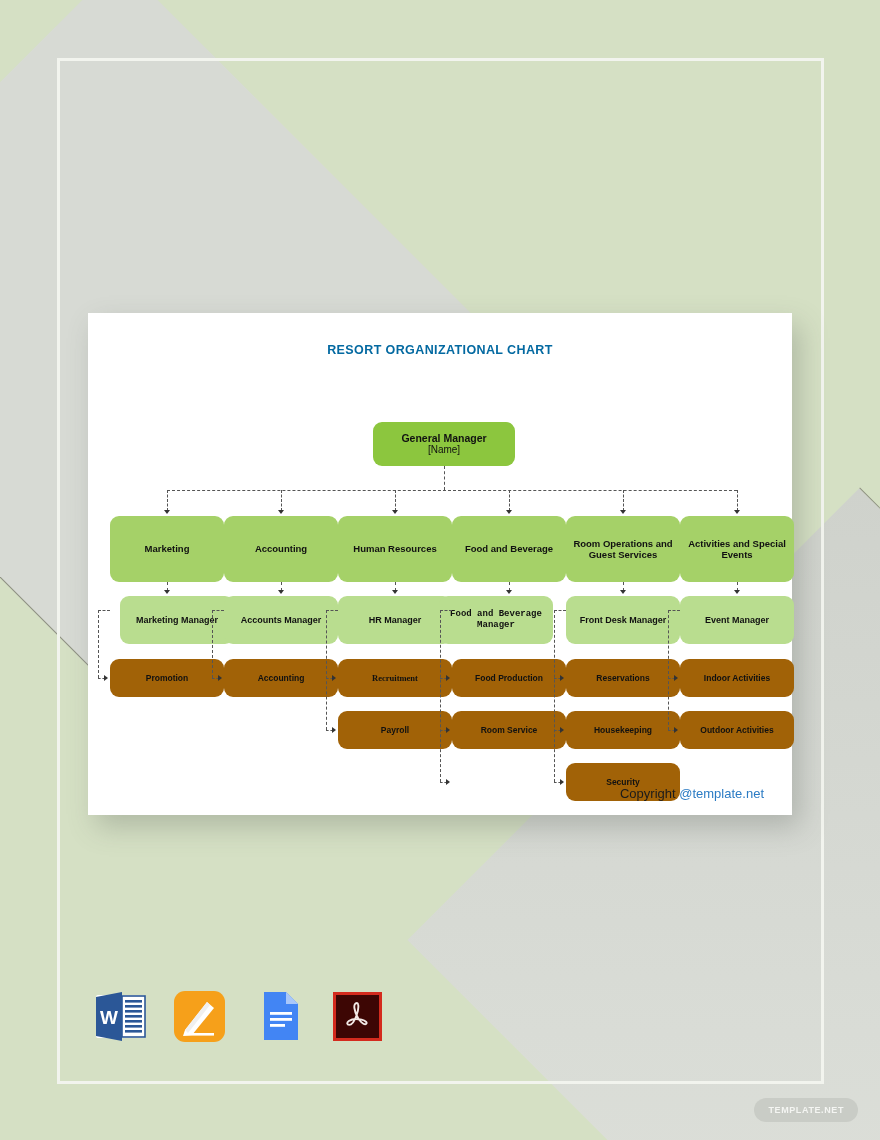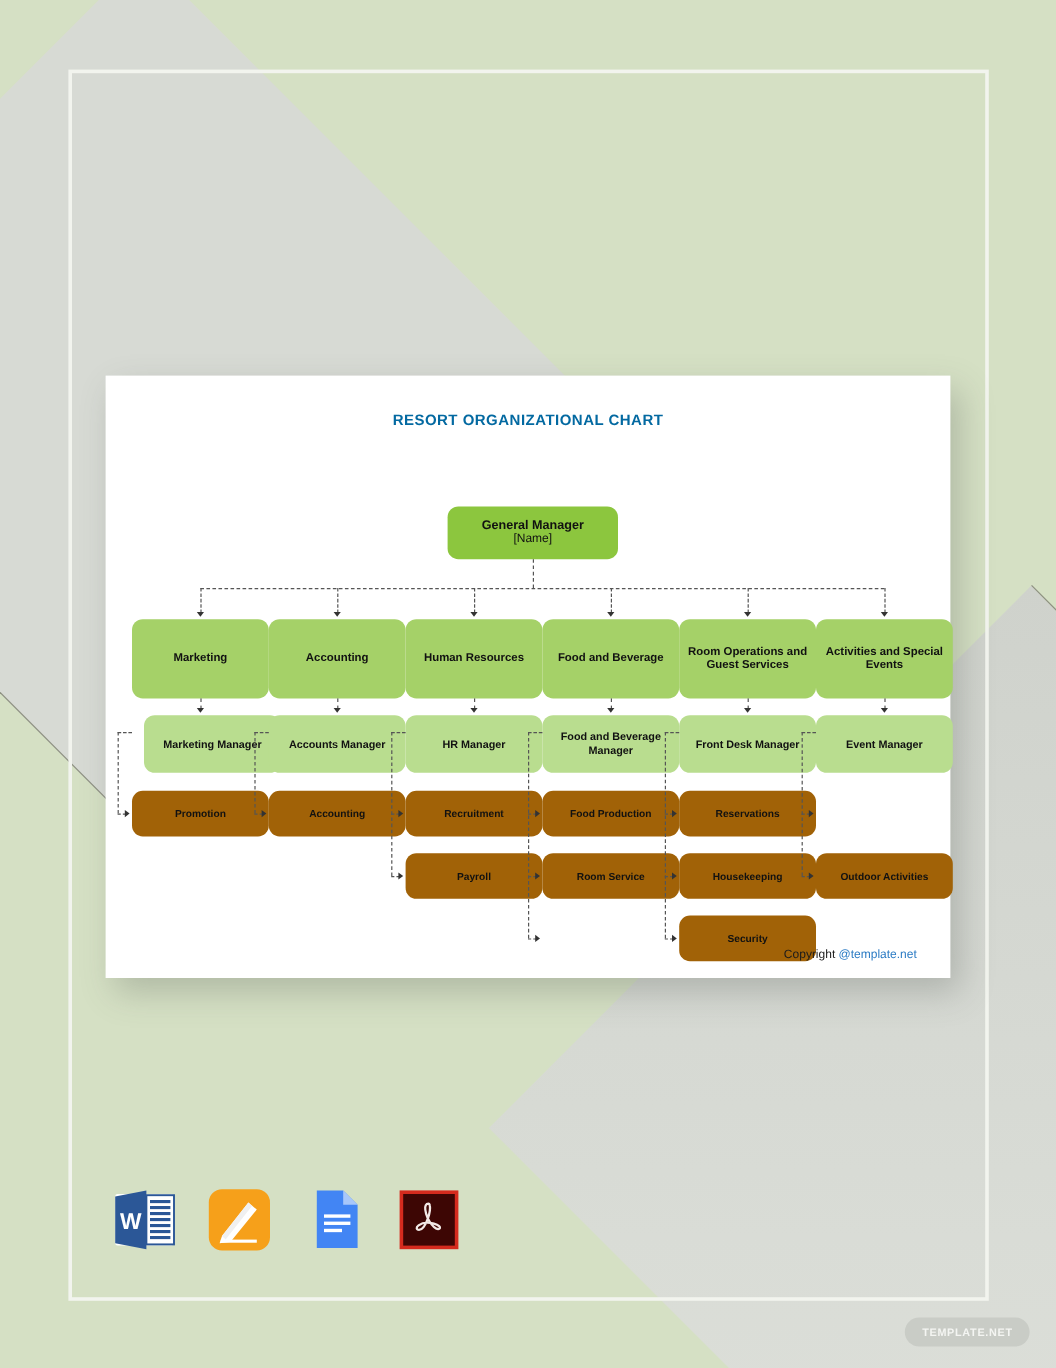--- a/index.html
+++ b/index.html
@@ -102,21 +102,21 @@
     position:absolute;
     width:0;height:0;
     border-top:3.2px solid transparent;
     border-bottom:3.2px solid transparent;
     border-left:4.6px solid #333;
   }
 
   .copyright {
     position:absolute;
     right:28px; bottom:14px;
-    font-size:10px;
+    font-size:13px;
     color:#1b1b1b;
     margin-left:20px;
   }
   .copyright a { color:#2b7bc4; text-decoration:none; }
 
   
   .icons { position:absolute; left:92px; top:988px; z-index:4; display:flex; gap:22px; }
   .ficon { width:57px; height:57px; position:relative; }
 
   .badge {
@@ -188,36 +188,36 @@
       </div>
       <div class="line v-dash" style="left: 307px; top: 215px; height: 9px;"></div>
       <div class="arrow-d" style="left: 303.8px; top: 223px;"></div>
       <div class="node lvl-mgr" style="left: 250px; top: 229px; width: 114px; height: 48px;">
         <span>HR Manager</span>
       </div>
       <div class="line h-dash" style="left: 238px; top: 243px; width: 12px;"></div>
       <div class="line v-dash" style="left: 238px; top: 243px; height: 120px;"></div>
       <div class="line h-dash" style="left: 238px; top: 311px; width: 7px;"></div>
       <div class="arrow-r" style="left: 244px; top: 307.8px;"></div>
-      <div class="node lvl-sub" style="left: 250px; top: 292px; width: 114px; height: 38px;">
+      <div class="node lvl-sub" style="left: 250px; top: 292px; width: 114px; height: 38px; font-family: Liberation Serif, serif;">
         <span>Recruitment</span>
       </div>
       <div class="line h-dash" style="left: 238px; top: 363px; width: 7px;"></div>
       <div class="arrow-r" style="left: 244px; top: 359.8px;"></div>
       <div class="node lvl-sub" style="left: 250px; top: 344px; width: 114px; height: 38px;">
         <span>Payroll</span>
       </div>
       <div class="line v-dash" style="left: 421px; top: 123px; height: 21px;"></div>
       <div class="arrow-d" style="left: 417.8px; top: 143px;"></div>
       <div class="node lvl-dept" style="left: 364px; top: 149px; width: 114px; height: 66px;">
         <span>Food and Beverage</span>
       </div>
       <div class="line v-dash" style="left: 421px; top: 215px; height: 9px;"></div>
       <div class="arrow-d" style="left: 417.8px; top: 223px;"></div>
-      <div class="node lvl-mgr" style="left: 364px; top: 229px; width: 114px; height: 48px;">
+      <div class="node lvl-mgr" style="left: 351px; top: 229px; width: 114px; height: 48px; font-family: Liberation Mono, monospace;">
         <span>Food and Beverage Manager</span>
       </div>
       <div class="line h-dash" style="left: 352px; top: 243px; width: 12px;"></div>
       <div class="line v-dash" style="left: 352px; top: 243px; height: 172px;"></div>
       <div class="line h-dash" style="left: 352px; top: 311px; width: 7px;"></div>
       <div class="arrow-r" style="left: 358px; top: 307.8px;"></div>
       <div class="node lvl-sub" style="left: 364px; top: 292px; width: 114px; height: 38px;">
         <span>Food Production</span>
       </div>
       <div class="line h-dash" style="left: 352px; top: 363px; width: 7px;"></div>
@@ -261,20 +261,23 @@
       </div>
       <div class="line v-dash" style="left: 649px; top: 215px; height: 9px;"></div>
       <div class="arrow-d" style="left: 645.8px; top: 223px;"></div>
       <div class="node lvl-mgr" style="left: 592px; top: 229px; width: 114px; height: 48px;">
         <span>Event Manager</span>
       </div>
       <div class="line h-dash" style="left: 580px; top: 243px; width: 12px;"></div>
       <div class="line v-dash" style="left: 580px; top: 243px; height: 120px;"></div>
       <div class="line h-dash" style="left: 580px; top: 311px; width: 7px;"></div>
       <div class="arrow-r" style="left: 586px; top: 307.8px;"></div>
+      <div class="node lvl-sub" style="left: 592px; top: 292px; width: 114px; height: 38px;">
+        <span>Indoor Activities</span>
+      </div>
       <div class="line h-dash" style="left: 580px; top: 363px; width: 7px;"></div>
       <div class="arrow-r" style="left: 586px; top: 359.8px;"></div>
       <div class="node lvl-sub" style="left: 592px; top: 344px; width: 114px; height: 38px;">
         <span>Outdoor Activities</span>
       </div>
     </div>
 
   <div class="copyright">
     <span>Copyright</span>
     <a href="#">@template.net</a>

